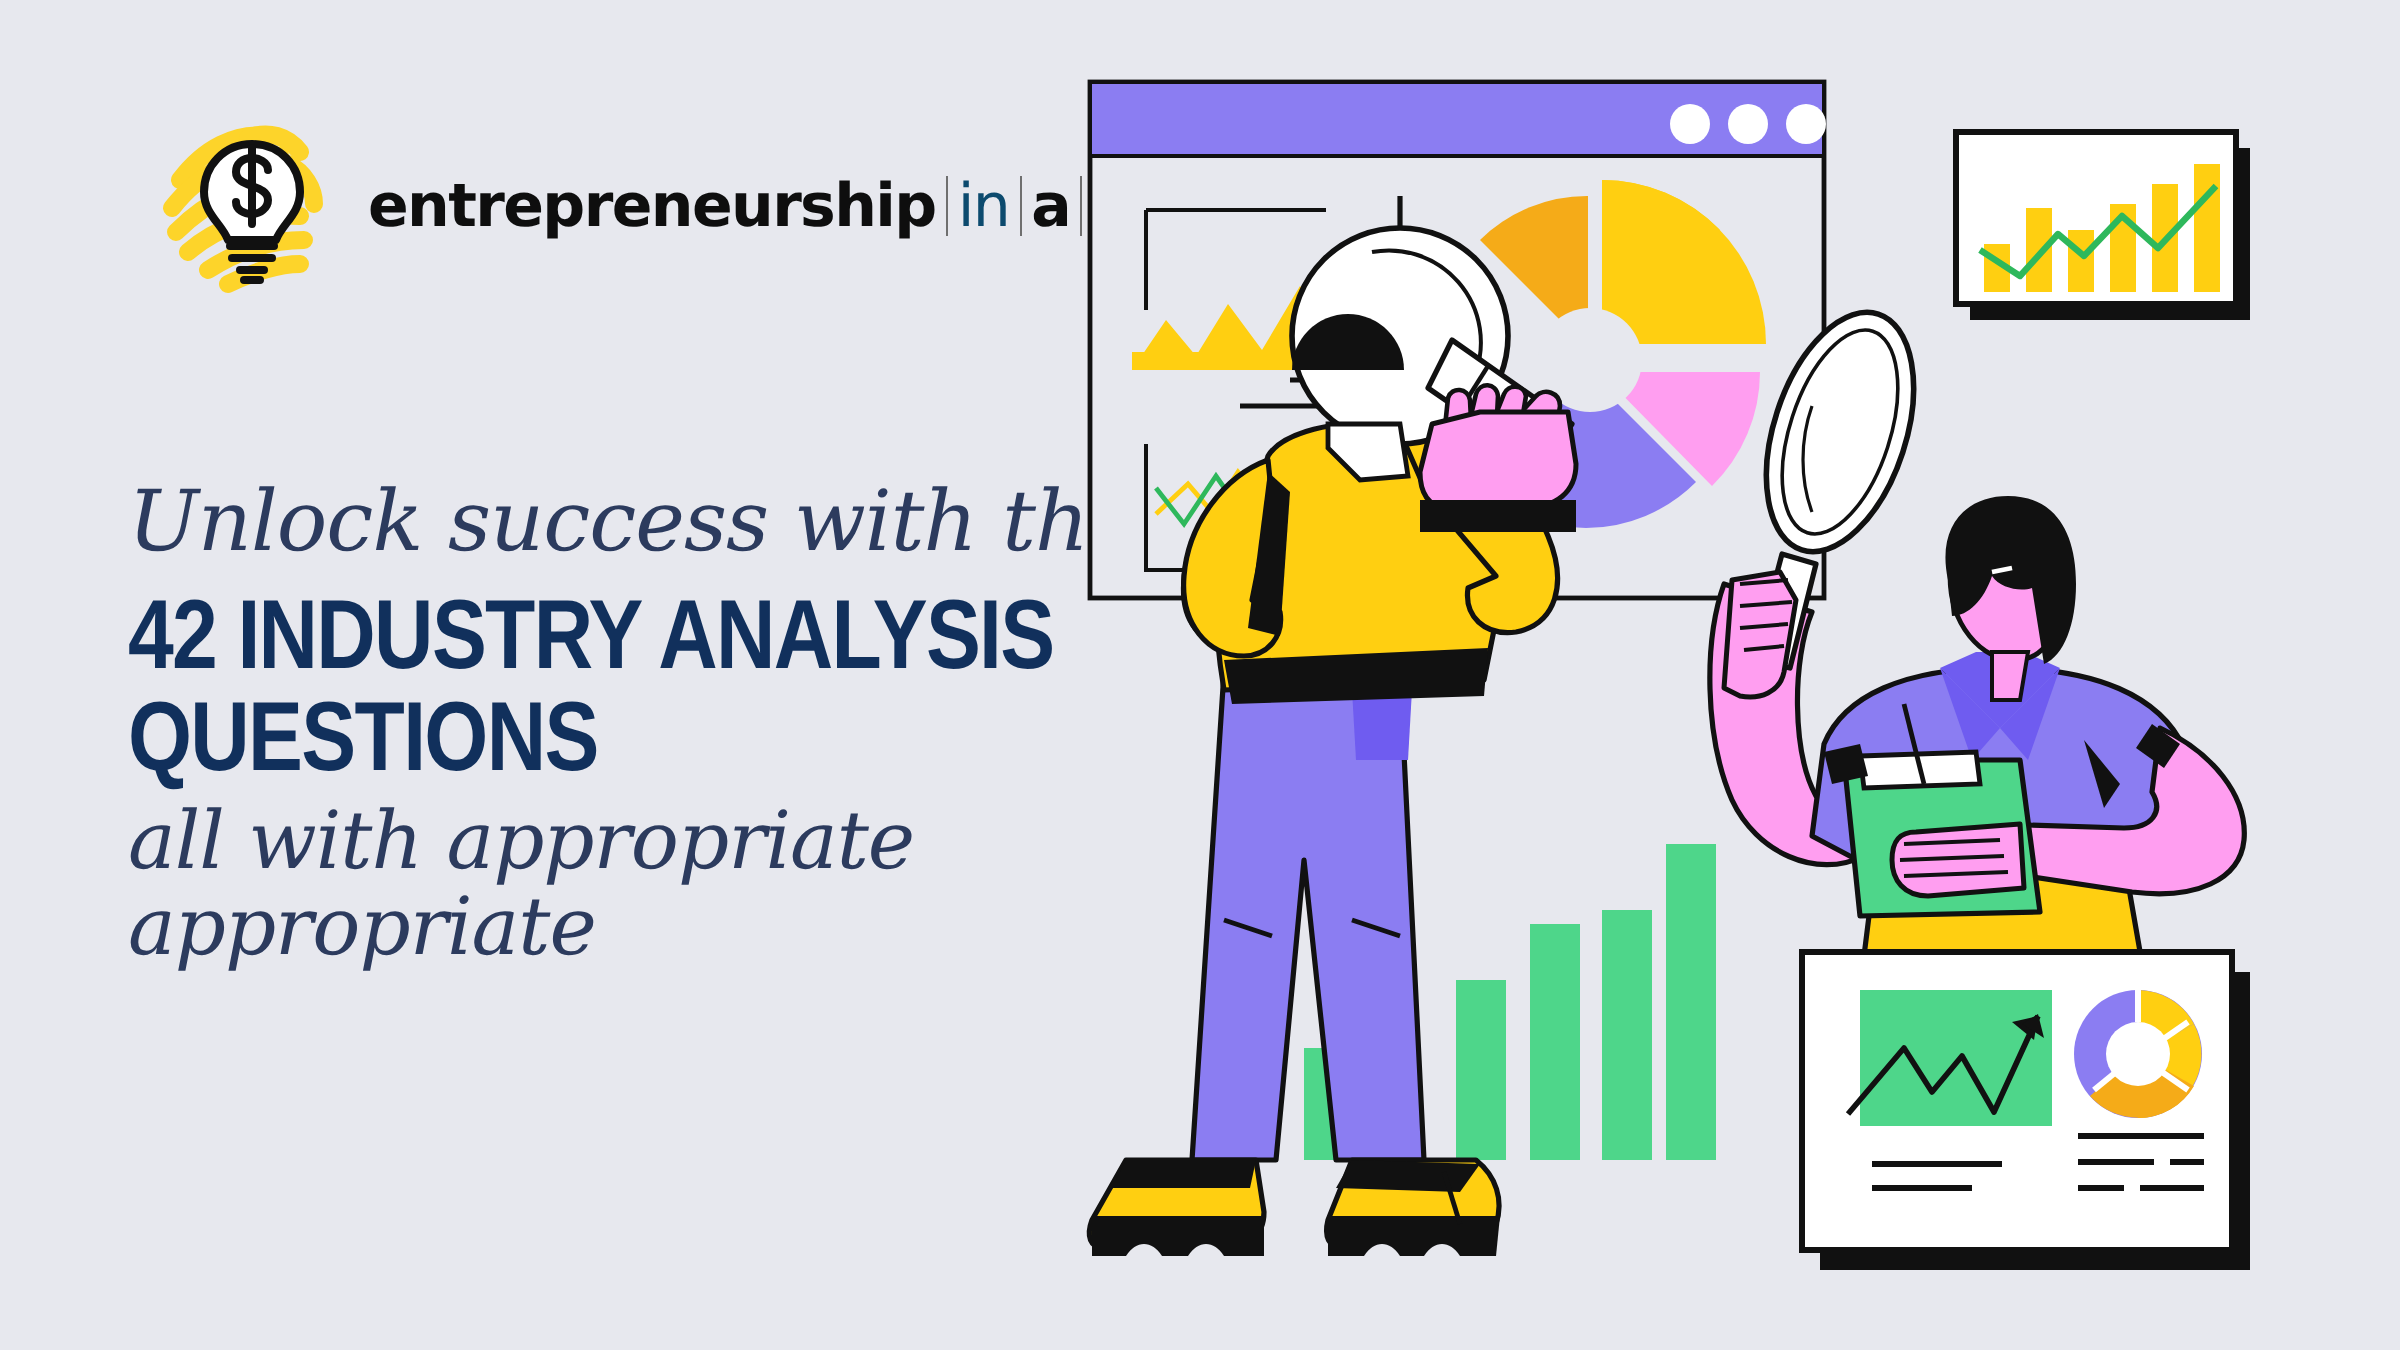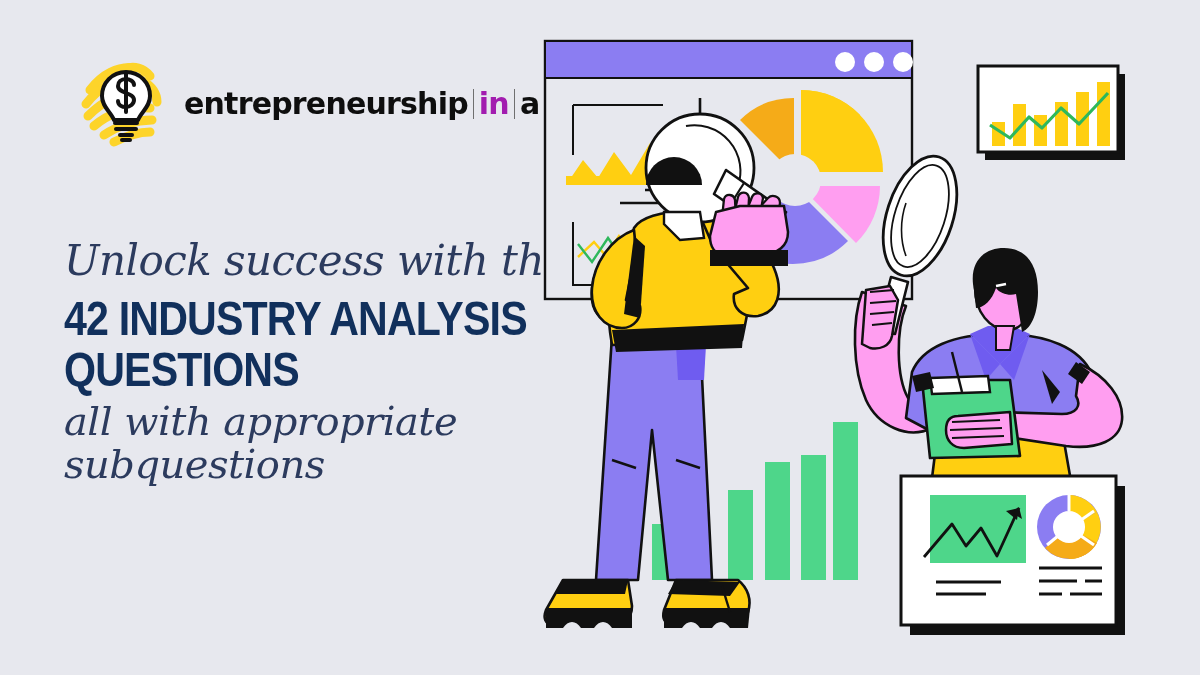--- a/index.html
+++ b/index.html
@@ -43,22 +43,22 @@
   #logo-word .sep {
     display: inline-block;
     width: 1px;
     height: 30px;
     background: #6f6f6f;
     margin: 0 5px;
     position: relative;
     top: 5px;
   }
   #logo-word .light {
-    font-weight: 700;
-    color: #a21caf;
+    font-weight: 400;
+    color: #0c4a6e;
   }
   #logo-word .boldseg { font-weight: 700; color:#0e0e0e; }
 
   
   #headline {
     position: absolute;
     left: 64px;
     top: 238px;
     width: 500px;
   }
@@ -142,21 +142,21 @@
   </div>
 
   <div id="headline">
     <div class="script-line">Unlock success with these</div>
     <div id="condensed">
       <div class="cond-line">42 INDUSTRY ANALYSIS</div>
       <div class="cond-line">QUESTIONS</div>
     </div>
     <div id="script-bottom">
       <div class="script-line small">all with appropriate</div>
-      <div class="script-line small">subquestions</div>
+      <div class="script-line small">appropriate</div>
     </div>
   </div>
 
   <svg id="art" viewBox="0 0 1200 675">
 
     <g>
       <rect x="545" y="41" width="367" height="258" fill="#e7e8ee" stroke="#111" stroke-width="2.4"></rect>
       <rect x="546" y="42" width="365" height="35" fill="#8b7df2"></rect>
       <circle cx="845" cy="62" r="10" fill="#ffffff"></circle>
       <circle cx="874" cy="62" r="10" fill="#ffffff"></circle>

